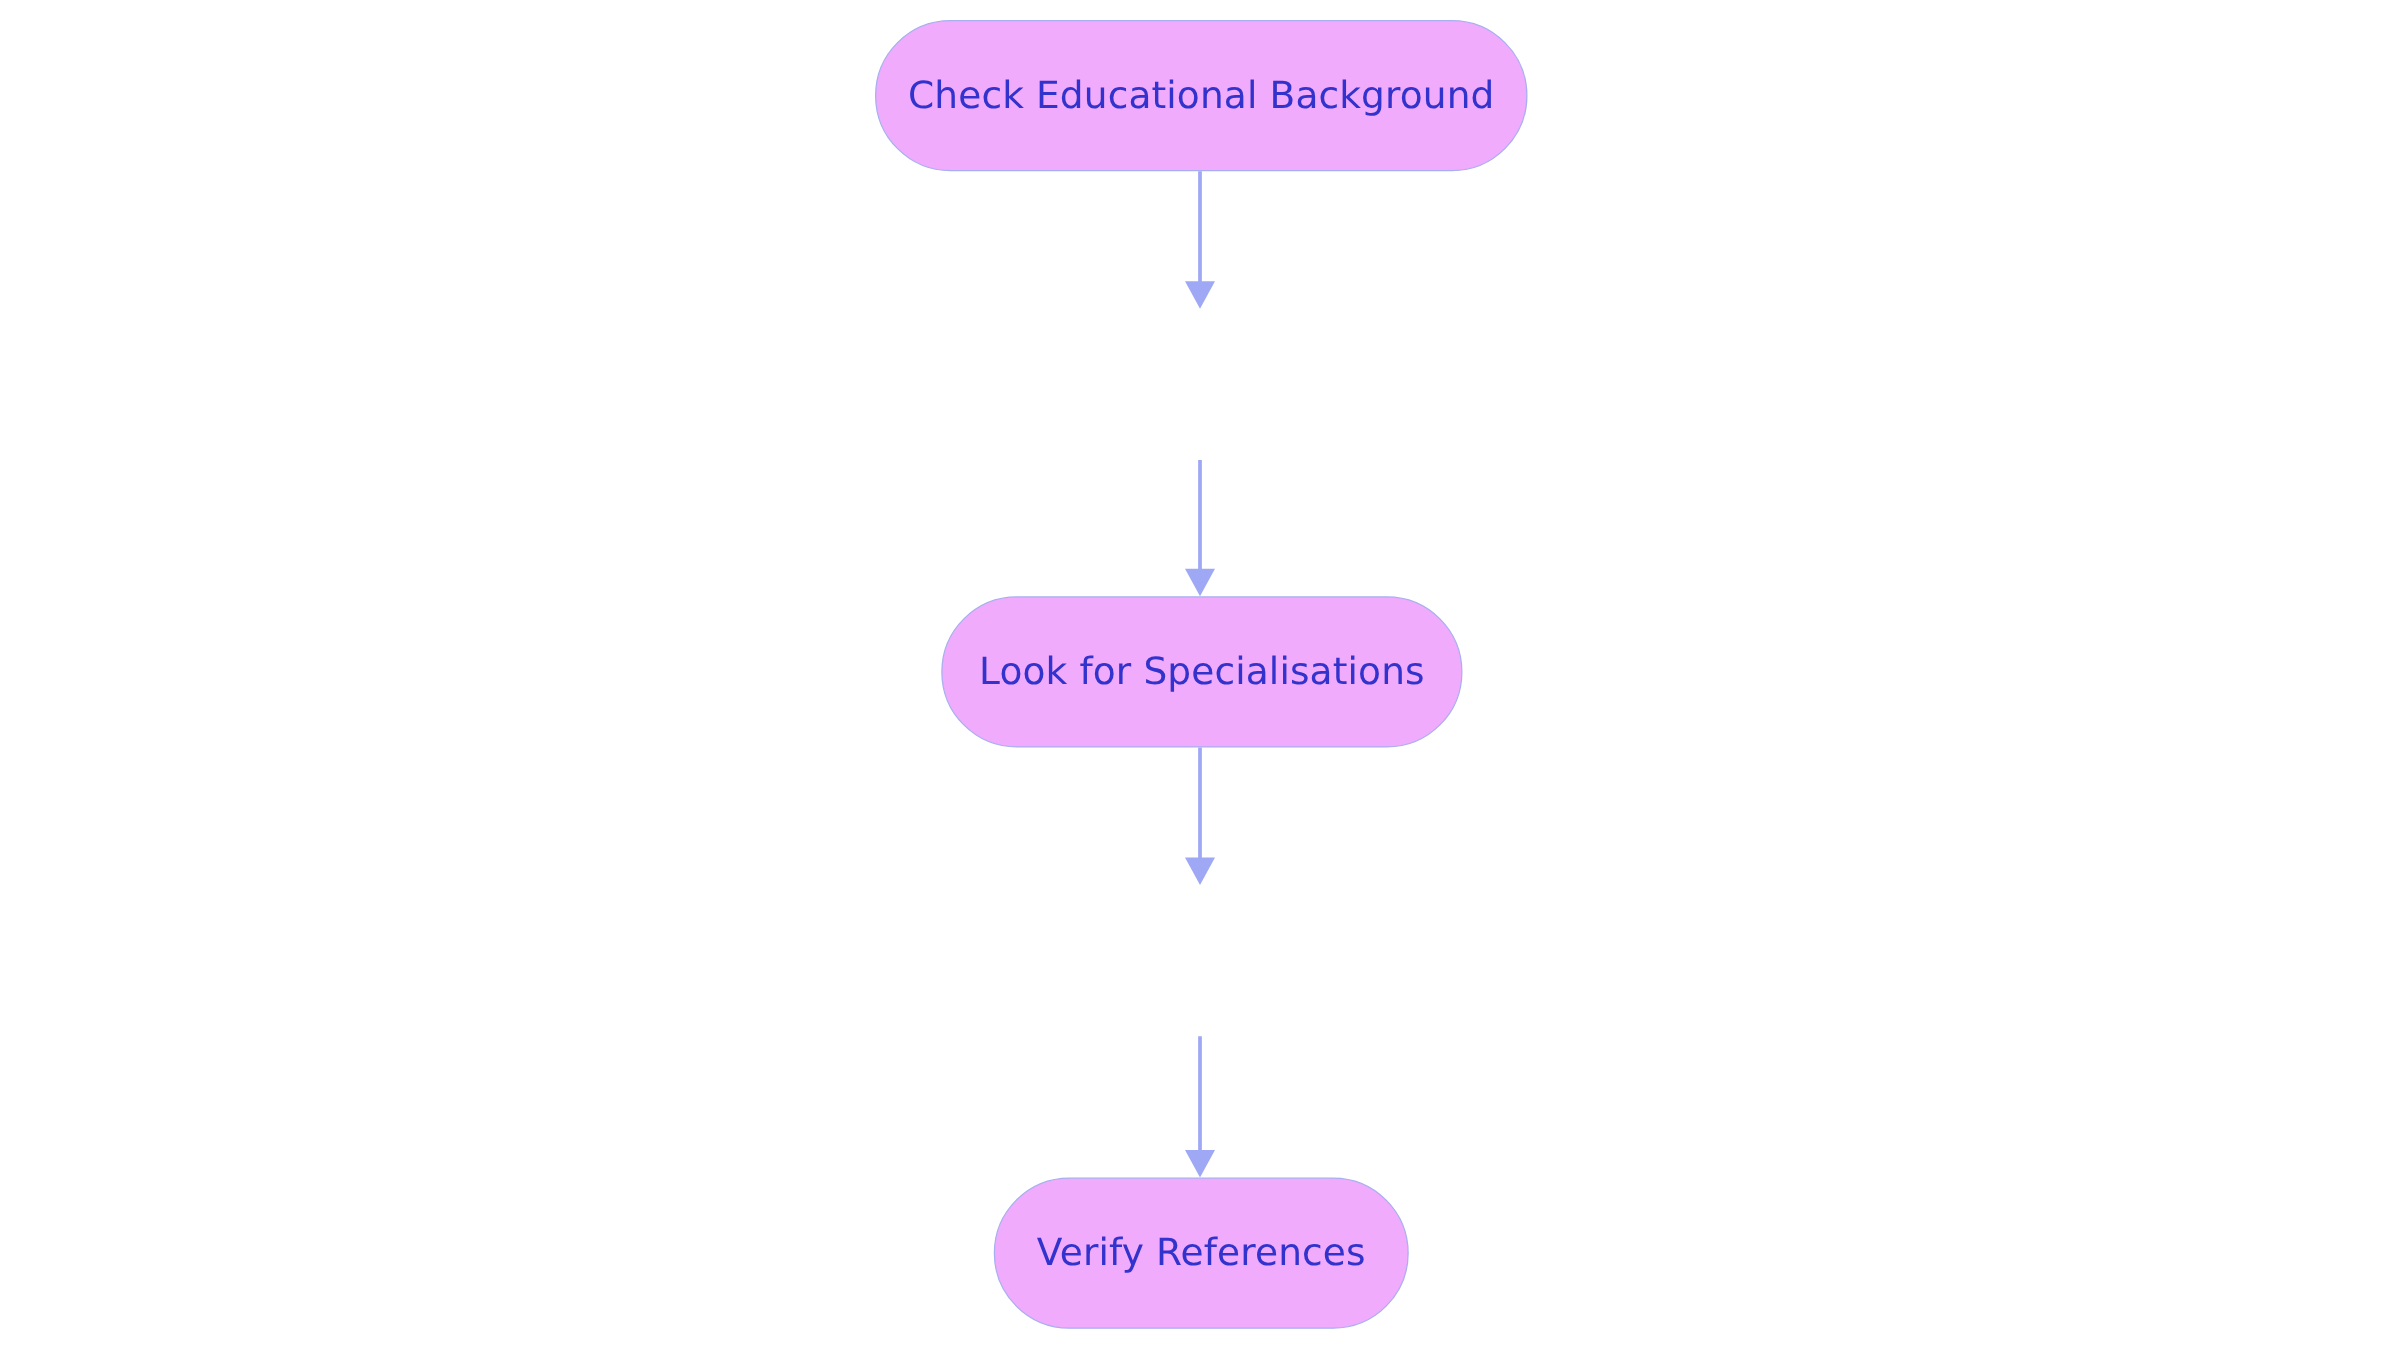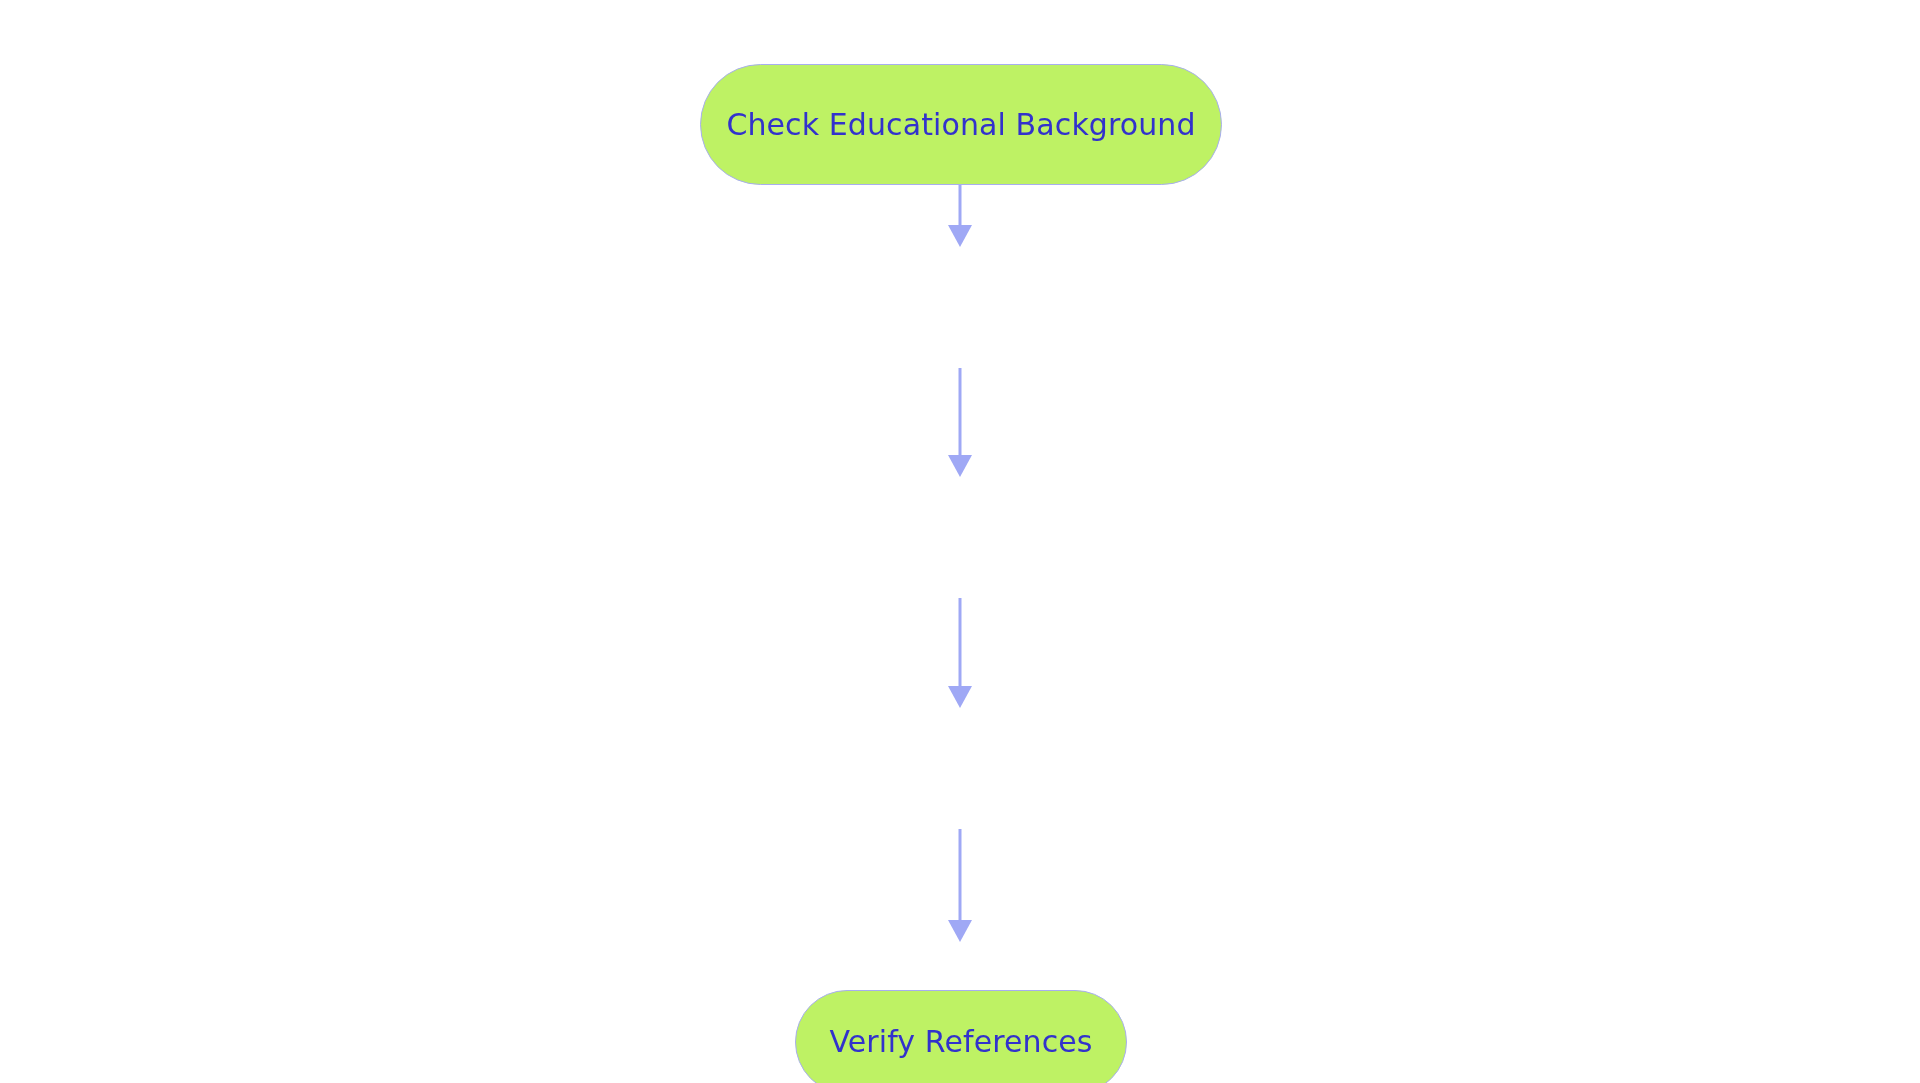--- a/index.html
+++ b/index.html
@@ -19,31 +19,30 @@
     width: 1920px;
     height: 1083px;
     background: #ffffff;
   }
   .node {
     position: absolute;
     box-sizing: border-box;
     display: flex;
     align-items: center;
     justify-content: center;
-    background: #bef264;
+    background: #f0abfc;
     border: 1.5px solid #a8aeef;
     border-radius: 999px;
     color: #3232cc;
     font-size: 30px;
     font-weight: 400;
     letter-spacing: 0.1px;
     line-height: 1;
     white-space: nowrap;
     user-select: none;
-    margin-top: 48px;
   }
   .node-label {
     color: #3232cc;
     font-size: 30px;
     line-height: 1;
   }
   .edge {
     position: absolute;
     pointer-events: none;
   }
@@ -83,19 +82,22 @@
       <line x1="30" y1="0" x2="30" y2="95" stroke="#9fa8f5" stroke-width="3"></line>
       <polygon points="18,91 42,91 30,113" fill="#9fa8f5"></polygon>
     </svg>
   </div>
 
   <div class="node" style="left:700px; top:16px; width:522px; height:121px;">
     <span class="node-label">Check Educational Background</span>
   </div>
 
 
+  <div class="node" style="left:753px; top:477px; width:417px; height:121px;">
+    <span class="node-label">Look for Specialisations</span>
+  </div>
 
 
-  <div class="node" style="left:795px; top:942px; width:332px; height:104px;">
+  <div class="node" style="left:795px; top:942px; width:332px; height:121px;">
     <span class="node-label">Verify References</span>
   </div>
 
 </div>
 
 </body></html>

